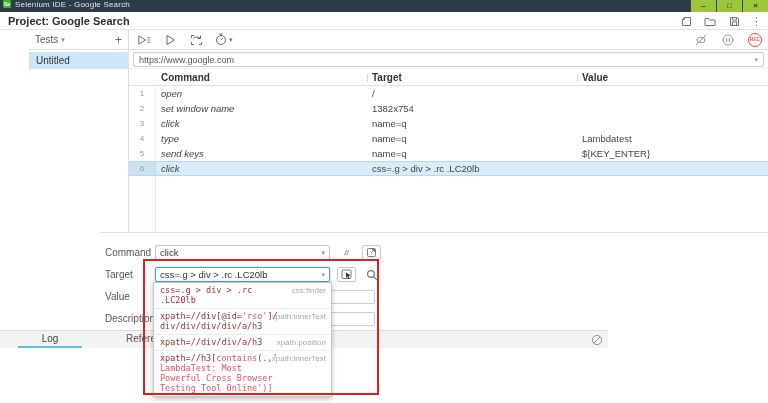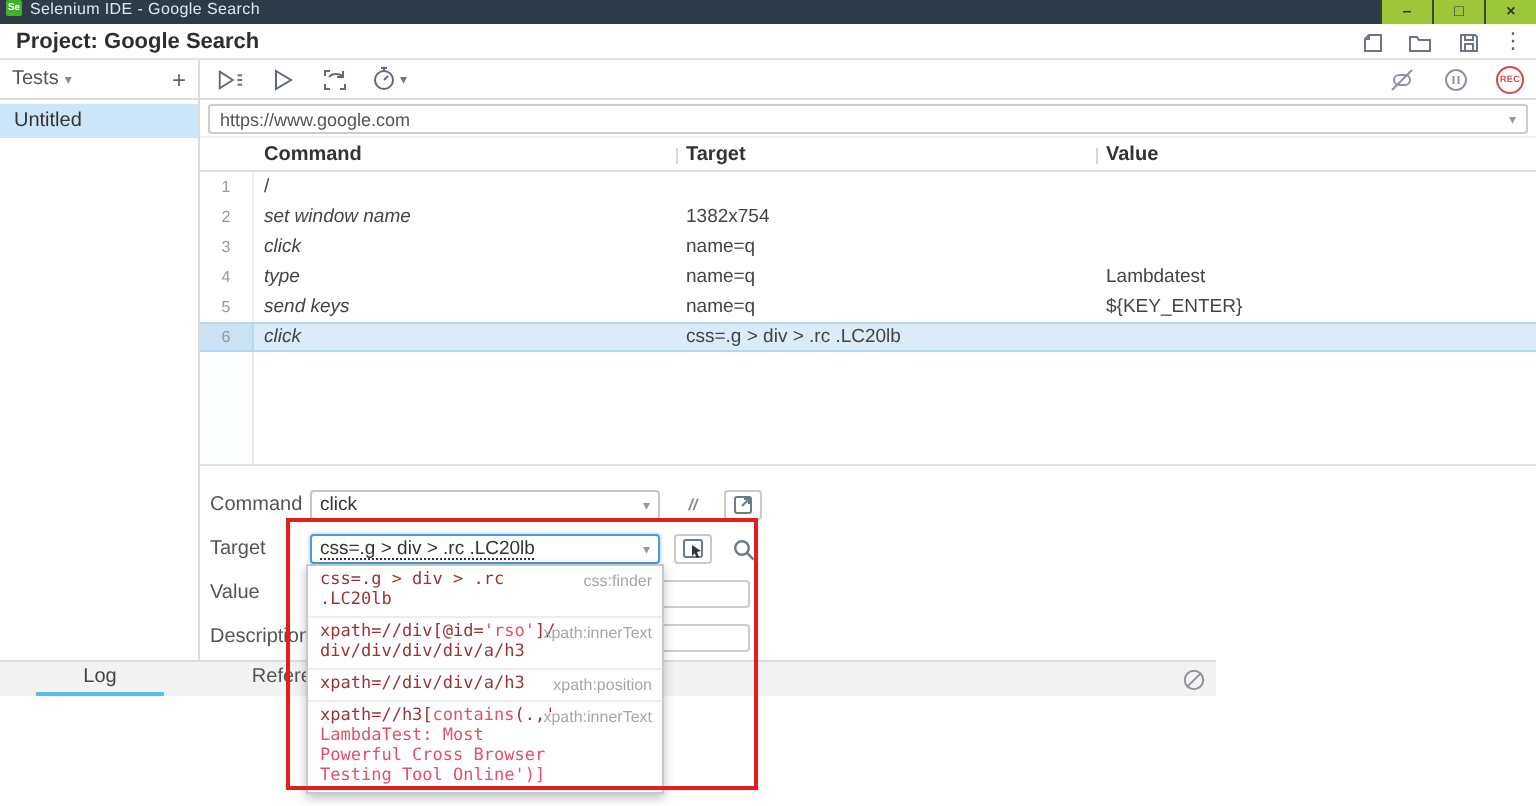--- a/index.html
+++ b/index.html
@@ -15,21 +15,21 @@
   .win-btn { width:26px; height:12px; background:#9dc63b; border-left:1px solid #3c4a22; color:#2a3540; font-size:8px; line-height:11px; text-align:center; font-weight:bold; }
 
   
   .project-row { position:absolute; left:0; top:12px; width:768px; height:18px; background:#fff; border-bottom:1px solid #e3e3e3; display:flex; align-items:center; }
   .project-row .ptitle { font-size:11px; font-weight:bold; color:#2e2e2e; margin-left:8px; }
   .project-actions { position:absolute; right:6px; top:2px; display:flex; align-items:center; gap:10px; }
   .icon-btn { display:inline-flex; align-items:center; justify-content:center; width:14px; height:14px; }
   .kebab { font-size:11px; color:#5f6b76; line-height:14px; }
 
   
-  .bodyrow { position:absolute; left:0; top:30px; width:768px; height:300px; display:flex; }
+  .bodyrow { position:absolute; left:0; top:30px; width:768px; height:300px; display:flex;padding-left:29px; }
   .sidebar { width:100px; border-right:1px solid #ddd; background:#fff; }
   .sb-head { height:20px; border-bottom:1px solid #ddd; display:flex; align-items:center; padding:0 6px; color:#555; }
   .sb-head .caret { font-size:7px; color:#888; margin-left:3px; }
   .sb-plus { margin-left:auto; font-size:12px; color:#666; }
   .sb-search { height:18px; border-bottom:1px solid #ddd; display:flex; align-items:center; padding:0 6px; }
   .sb-search input { border:none; outline:none; width:75px; font-size:9px; color:#777; font-family:"Liberation Sans",sans-serif; }
   .sb-search input::placeholder { color:#a8a8a8; }
   .sb-list { margin-top:2px; }
   .sb-item { height:17px; line-height:17px; padding-left:7px; font-size:10px; color:#333; }
   .sb-item.selected { background:#cde6f7; }
@@ -215,20 +215,21 @@
 
       <div class="cmd-table">
         <div class="t-grid t-head">
           <div class="hc"></div>
           <div class="hc">Command</div>
           <div class="hc sep">Target</div>
           <div class="hc sep">Value</div>
         </div>
         <div class="t-grid t-row">
           <div class="num">1</div>
+          <div class="cmd">open</div>
           <div class="tgt">/</div>
           <div class="val"></div>
         </div>
         <div class="t-grid t-row">
           <div class="num">2</div>
           <div class="cmd">set window name</div>
           <div class="tgt">1382x754</div>
           <div class="val"></div>
         </div>
         <div class="t-grid t-row">

